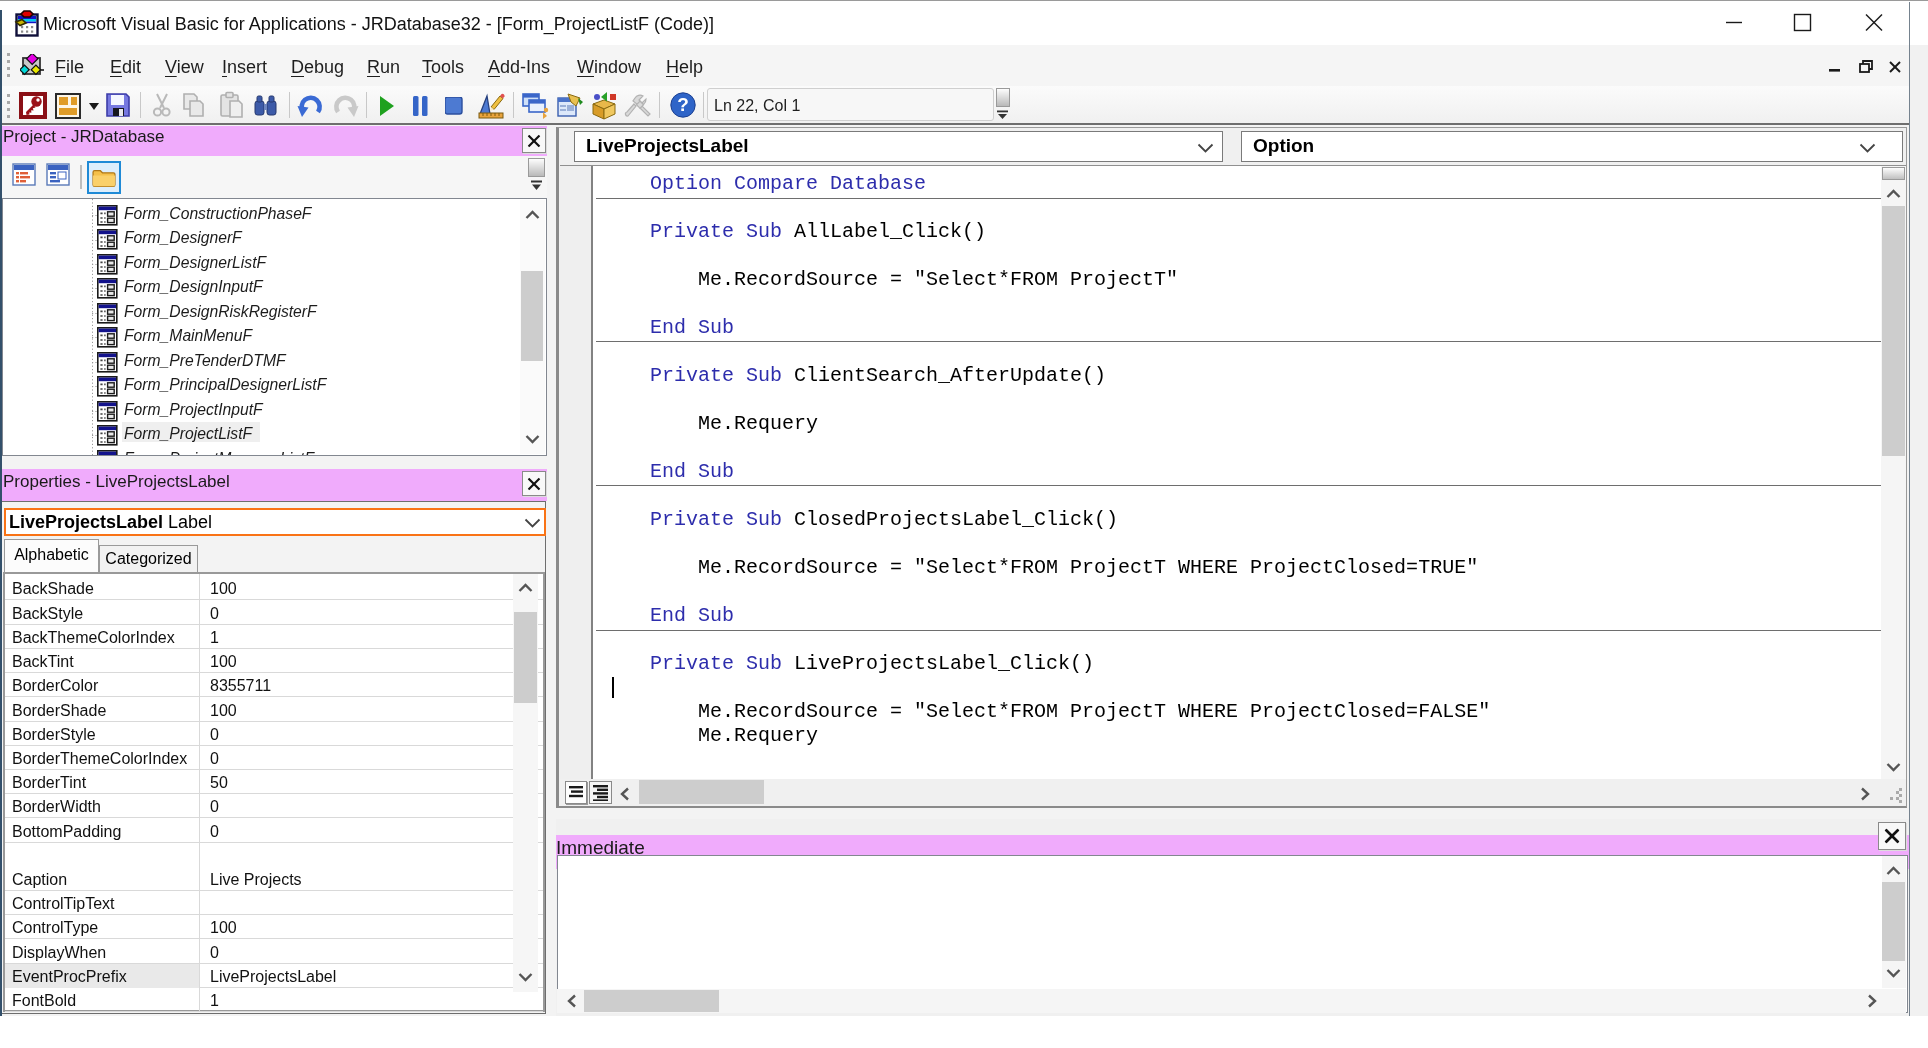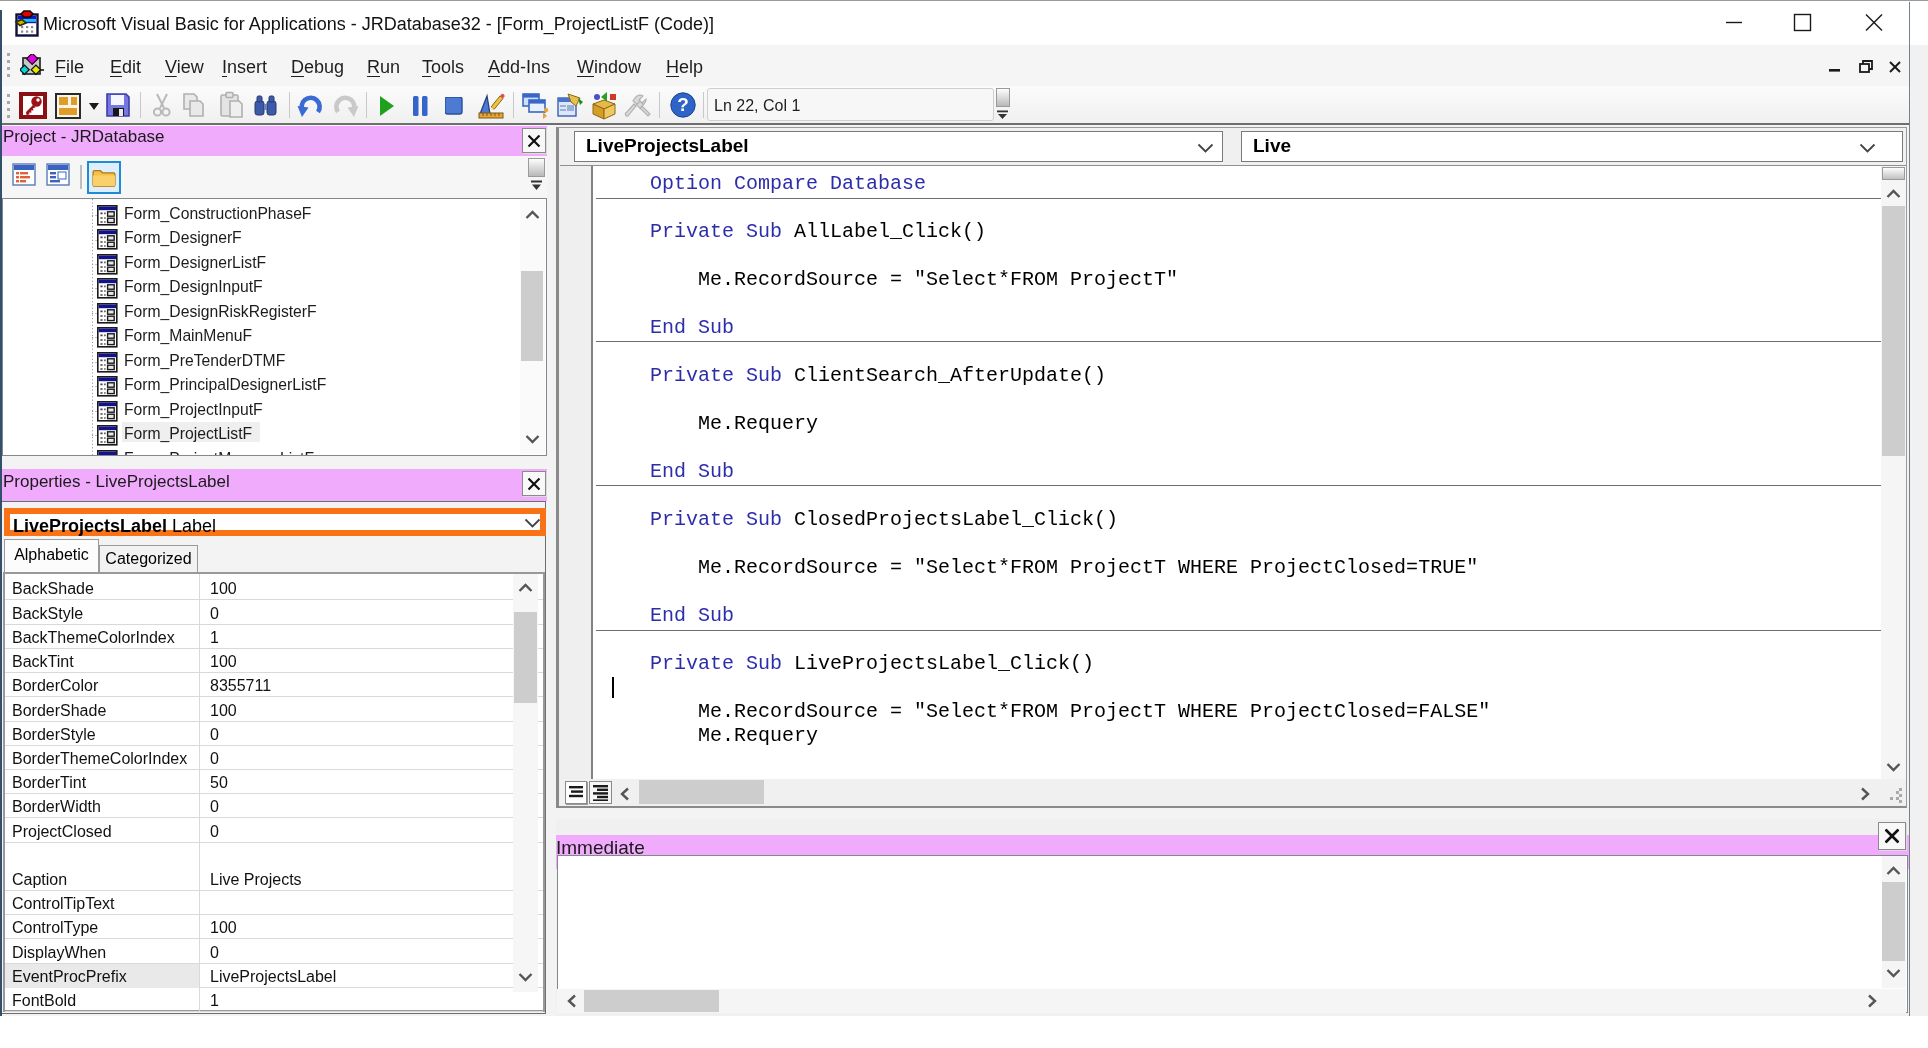--- a/index.html
+++ b/index.html
@@ -29,25 +29,25 @@
 
 
 .panelhdr { background:#f0abfc; color:#1a1a1a; font-size:17px; }
 .xbtn { position:absolute; background:#f8f8f8; border:1px solid #8a8a8a; box-shadow:1px 1px 0 #dcdcdc; }
 .xbtn svg { position:absolute; left:50%; top:50%; transform:translate(-50%,-50%); }
 
 
 #projhdr { left:0px; top:126px; width:547px; height:30px; padding:1px 0 0 3px; }
 #projtools { left:0px; top:156px; width:547px; height:42px; background:#f6f6f6; }
 #projtree { left:2px; top:198px; width:545px; height:258px; background:#ffffff; border:1px solid #828790; overflow:hidden; }
-.treerow { position:absolute; font-size:15.7px; line-height:19px; color:#1c1c1c; white-space:nowrap; }
+.treerow { position:absolute; font-size:15.7px; line-height:19px; color:#1c1c1c; white-space:nowrap;font-style:italic; }
 
 
 #prophdr { left:0px; top:469px; width:547px; height:32px; padding:3px 0 0 3px; }
-#propcombo { left:4px; top:508px; width:542px; height:28px; background:#fff; border:6px solid #f97316; font-size:18px; padding:2px 0 0 3px; }
+#propcombo { left:4px; top:508px; width:542px; height:28px; background:#fff; border:2px solid #f97316; font-size:18px; padding:2px 0 0 3px; }
 #proptabs { left:0px; top:536px; width:547px; height:36px; }
 #propgrid { left:3px; top:572px; width:542px; height:440px; background:#fff; border:2px solid #999; }
 .prow { position:absolute; left:0; width:100%; height:24px; border-bottom:1px solid #d9d9d9; font-size:16px; color:#111; }
 .pname { position:absolute; left:7px; top:4px; }
 .pval { position:absolute; left:205px; top:4px; }
 
 
 #codewin { left:556px; top:127px; width:1351px; height:681px; background:#f0f0f0; border:1px solid #9a9a9a; border-left:3px solid #8a8a8a; border-bottom:2px solid #8a8a8a; }
 .combo { position:absolute; background:#fff; border:1px solid #7a7a7a; font-size:19px; font-weight:bold; color:#000; }
 #codearea { position:absolute; left:1px; top:37px; width:1346px; height:614px; background:#fff; border-top:1px solid #909090; }
@@ -478,21 +478,21 @@
     </div>
   <div class="prow" style="top:196px">
       <span class="pname">BorderTint</span>
       <span class="pval">50</span>
     </div>
   <div class="prow" style="top:220px">
       <span class="pname">BorderWidth</span>
       <span class="pval">0</span>
     </div>
   <div class="prow" style="top:245px">
-      <span class="pname">ProjectClosed</span>
+      <span class="pname">BottomPadding</span>
       <span class="pval">0</span>
     </div>
   <div class="prow" style="top:293px">
       <span class="pname">Caption</span>
       <span class="pval">Live Projects</span>
     </div>
   <div class="prow" style="top:317px">
       <span class="pname">ControlTipText</span>
       <span class="pval"></span>
     </div>
@@ -522,21 +522,21 @@
         <path d="M1.5 2 L7.5 8 L13.5 2" stroke="#555" stroke-width="2.4" fill="none"></path>
       </svg>
   </div>
 </div>
 
 <div class="abs" id="codewin">
   <div class="combo" style="left:15px;top:3px;width:649px;height:31px;padding:3px 0 0 11px">LiveProjectsLabel</div>
   <svg class="abs" style="left:638px;top:15px" width="17" height="11">
       <path d="M1.5 1.5 L8.5 8.5 L15.5 1.5" stroke="#444" stroke-width="1.8" fill="none"></path>
     </svg>
-  <div class="combo" style="left:682px;top:3px;width:662px;height:31px;padding:3px 0 0 11px">Live</div>
+  <div class="combo" style="left:682px;top:3px;width:662px;height:31px;padding:3px 0 0 11px">Option</div>
   <svg class="abs" style="left:1300px;top:15px" width="17" height="11">
       <path d="M1.5 1.5 L8.5 8.5 L15.5 1.5" stroke="#444" stroke-width="1.8" fill="none"></path>
     </svg>
   <div id="codearea">
     <div id="margin"></div>
     <div class="csep" style="top:32px"></div>
     <div class="csep" style="top:175px"></div>
     <div class="csep" style="top:319px"></div>
     <div class="csep" style="top:464px"></div>
     <div class="codeline" style="top:6px"><span class="kw">Option Compare Database</span></div>

